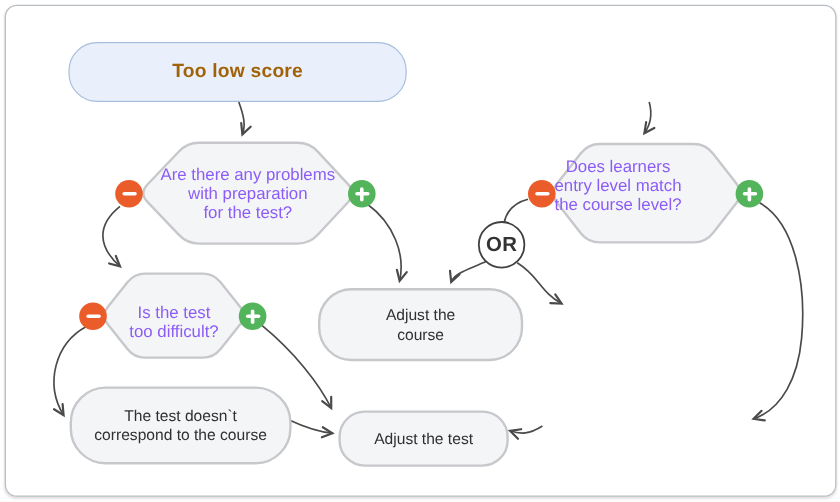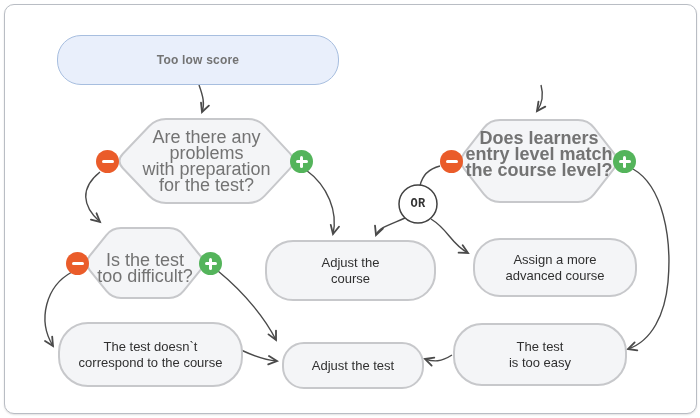--- a/index.html
+++ b/index.html
@@ -9,46 +9,46 @@
   }
   .card{
     position:absolute;left:4px;top:4px;width:691px;height:408px;
     background:#ffffff;border:1px solid #b9bdc4;border-radius:10px;
     box-shadow:0 1px 2px rgba(0,0,0,.12);
   }
   svg.layer{position:absolute;left:0;top:0;width:700px;height:418px;}
   .pill{
     position:absolute;display:flex;align-items:center;justify-content:center;
     background:#e9effb;border:1.5px solid #a7bedf;border-radius:24px;
-    color:#737373;font-size:12px;font-weight:700;letter-spacing:.2px;
+    color:#a16207;font-size:16px;font-weight:700;letter-spacing:.2px;
   }
   .node{
     position:absolute;display:flex;align-items:center;justify-content:center;
     background:#f4f5f7;border:2px solid #c7c8cb;
     color:#303030;font-size:13px;line-height:16px;text-align:center;
     white-space:pre-line;
   }
   .hextext{
     position:absolute;display:flex;align-items:center;justify-content:center;
-    color:#737373;font-size:18px;line-height:16px;text-align:center;
+    color:#8b5cf6;font-size:14px;line-height:16px;text-align:center;
     white-space:pre-line;
   }
   .badge{
     position:absolute;width:23px;height:23px;border-radius:50%;
     display:flex;align-items:center;justify-content:center;
   }
   .badge.minus{background:#ea5c2a;}
   .badge.plus{background:#54b45b;}
   .badge .bar{position:absolute;background:#fff;border-radius:2px;}
   .badge .bar.h{width:12px;height:3.5px;}
   .badge .bar.v{width:3.5px;height:12px;}
   .orlabel{
     position:absolute;left:398px;top:185px;width:40px;height:38px;
     display:flex;align-items:center;justify-content:center;
-    font-size:12px;font-weight:700;color:#333;letter-spacing:.3px;font-family:Liberation Mono, monospace;
+    font-size:17px;font-weight:700;color:#333;letter-spacing:.3px;
   }
 </style>
 </head>
 <body>
 
 <div id="root">
   <div class="card"></div>
 
   <svg class="layer">
     <defs>
@@ -74,35 +74,31 @@
     <path fill="#f4f5f7" stroke="#c7c8cb" stroke-width="2" d="M 464.1527085540298 168.88315783485072 Q 458 161 464.1527085540298 153.11684216514928 L 483.8472914459702 127.88315783485072 Q 490 120 500 120 L 578 120 Q 588 120 594.1527085540298 127.88315783485072 L 613.8472914459702 153.11684216514928 Q 620 161 613.8472914459702 168.88315783485072 L 594.1527085540298 194.11684216514928 Q 588 202 578 202 L 500 202 Q 490 202 483.8472914459702 194.11684216514928 Z"></path>
     <path fill="#f4f5f7" stroke="#c7c8cb" stroke-width="2" d="M 89.62225542798981 270.0278192849873 Q 84 263 89.62225542798981 255.9721807150127 L 106.37774457201019 235.0278192849873 Q 112 228 121 228 L 169 228 Q 178 228 183.6222554279898 235.0278192849873 L 200.3777445720102 255.9721807150127 Q 206 263 200.3777445720102 270.0278192849873 L 183.6222554279898 290.9721807150127 Q 178 298 169 298 L 121 298 Q 112 298 106.37774457201019 290.9721807150127 Z"></path>
     <circle cx="418" cy="204" r="19" fill="#ffffff" stroke="#414141" stroke-width="1.5"></circle>
   </svg>
 
   <div class="pill" style="left:57px;top:35px;width:280px;height:48px;">Too low score</div>
 
   <div class="hextext" style="left:116px;top:119px;width:181px;height:84px;">Are there any problems
 with preparation
 for the test?</div>
-  <div class="hextext" style="left:458px;top:120px;width:162px;height:68px;font-weight:bold;">Does learners
+  <div class="hextext" style="left:434px;top:120px;width:162px;height:68px;">Does learners
 entry level match
 the course level?</div>
   <div class="hextext" style="left:84px;top:228px;width:122px;height:80px;">Is the test
 too difficult?</div>
 
   <div class="node" style="left:265px;top:240px;width:167px;height:57px;border-radius:28px;">Adjust the
 course</div>
-  <div class="node" style="left:473px;top:238px;width:160px;height:55px;border-radius:27px;">Assign a more
-advanced course</div>
   <div class="node" style="left:282px;top:342px;width:138px;height:43px;border-radius:22px;">Adjust the test</div>
   <div class="node" style="left:58px;top:322px;width:181px;height:61px;border-radius:30px;">The test doesn`t
 correspond to the course</div>
-  <div class="node" style="left:453px;top:323px;width:170px;height:59px;border-radius:29px;">The test
-is too easy</div>
 
   <div class="orlabel">OR</div>
 
   <div class="badge minus" style="left:96px;top:150px;">
       <span class="bar h"></span>
     </div>
   <div class="badge plus" style="left:290px;top:150px;">
       <span class="bar h"></span>
       <span class="bar v"></span>
     </div>

